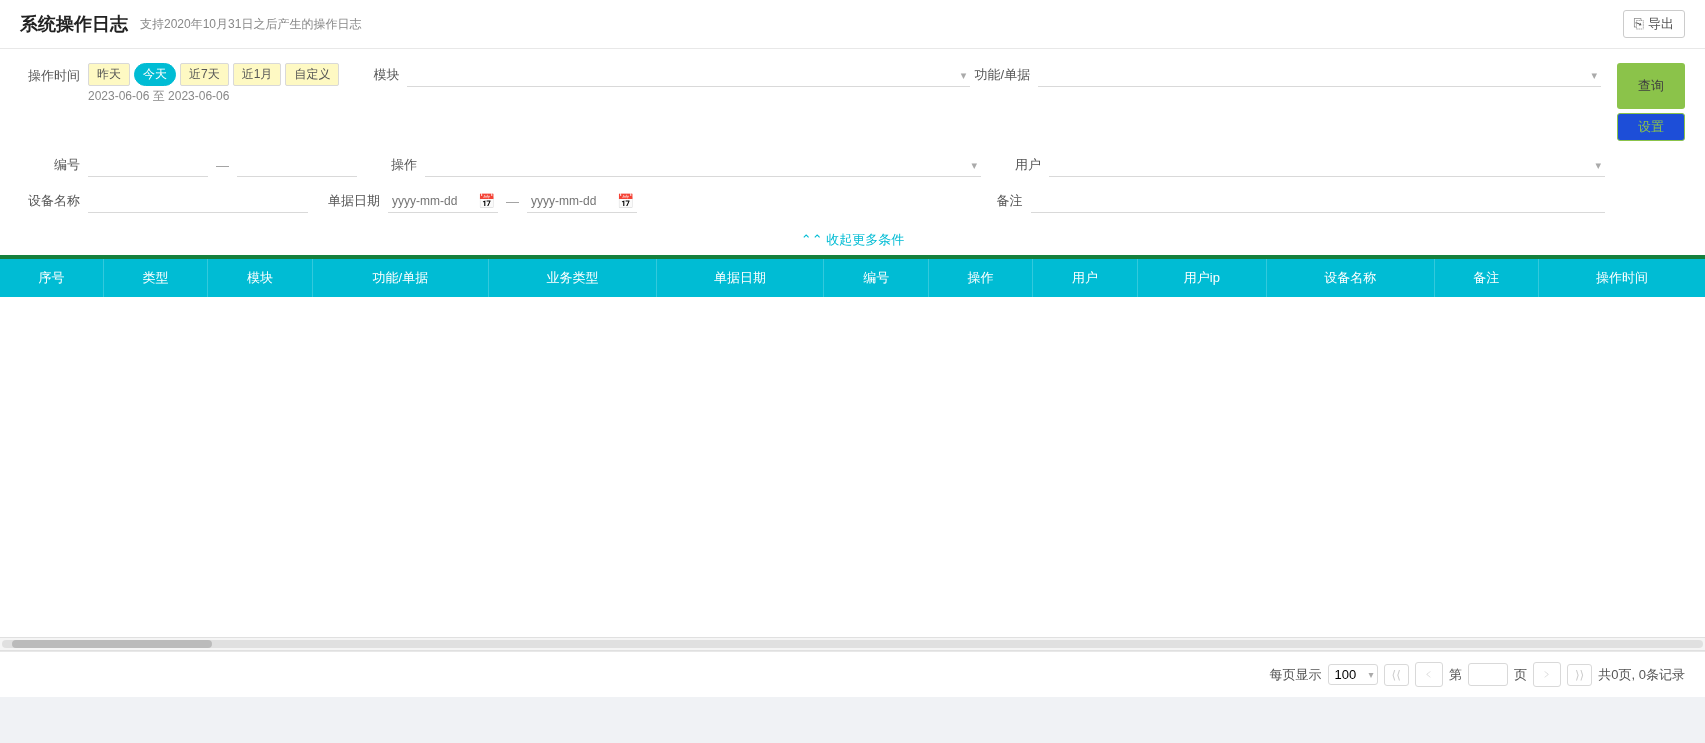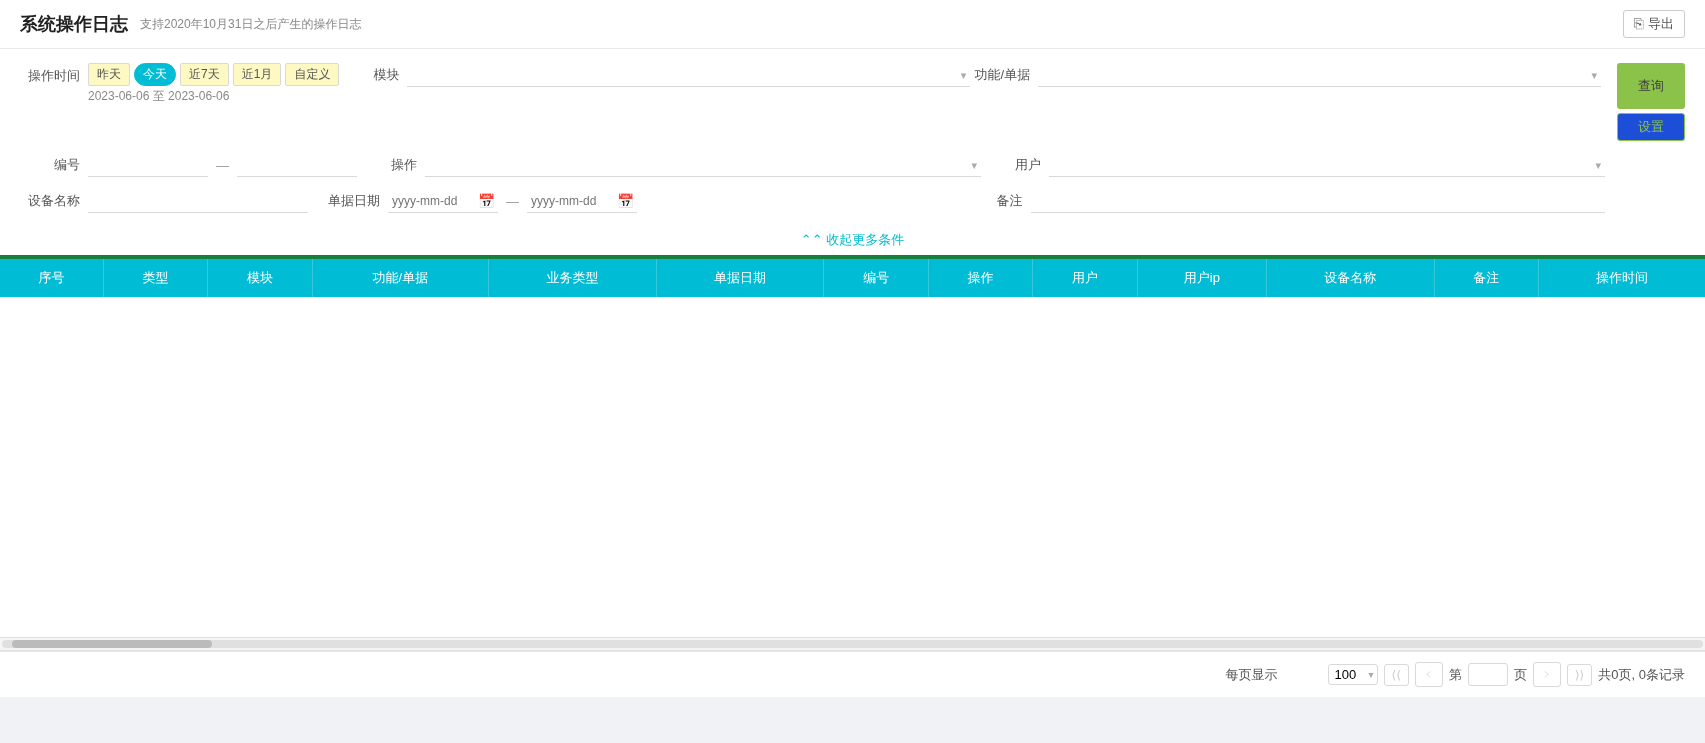--- a/index.html
+++ b/index.html
@@ -189,21 +189,20 @@
       font-size: 13px;
       appearance: none;
       background: #fff;
       cursor: pointer;
       position: relative;
     }
     .page-size-wrapper {
       position: relative;
       display: inline-flex;
       align-items: center;
-      margin-left: 44px;
     }
     .page-size-chevron {
       position: absolute;
       right: 4px;
       color: #aaa;
       font-size: 10px;
       pointer-events: none;
     }
     .page-nav-btn {
       border: 1px solid #d9d9d9;

